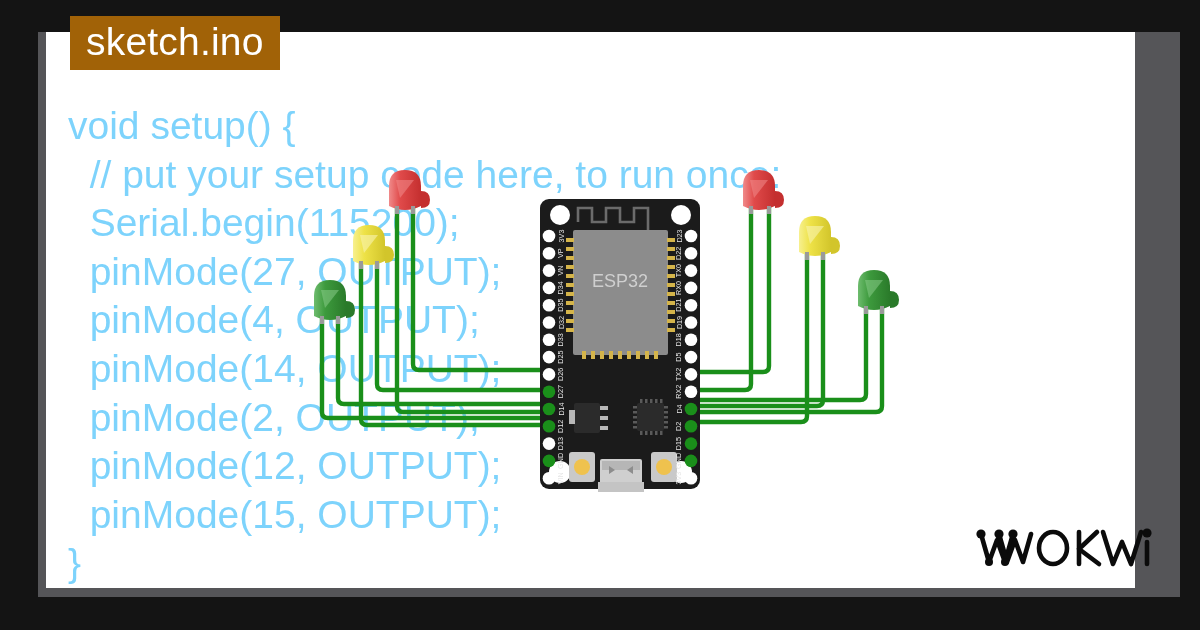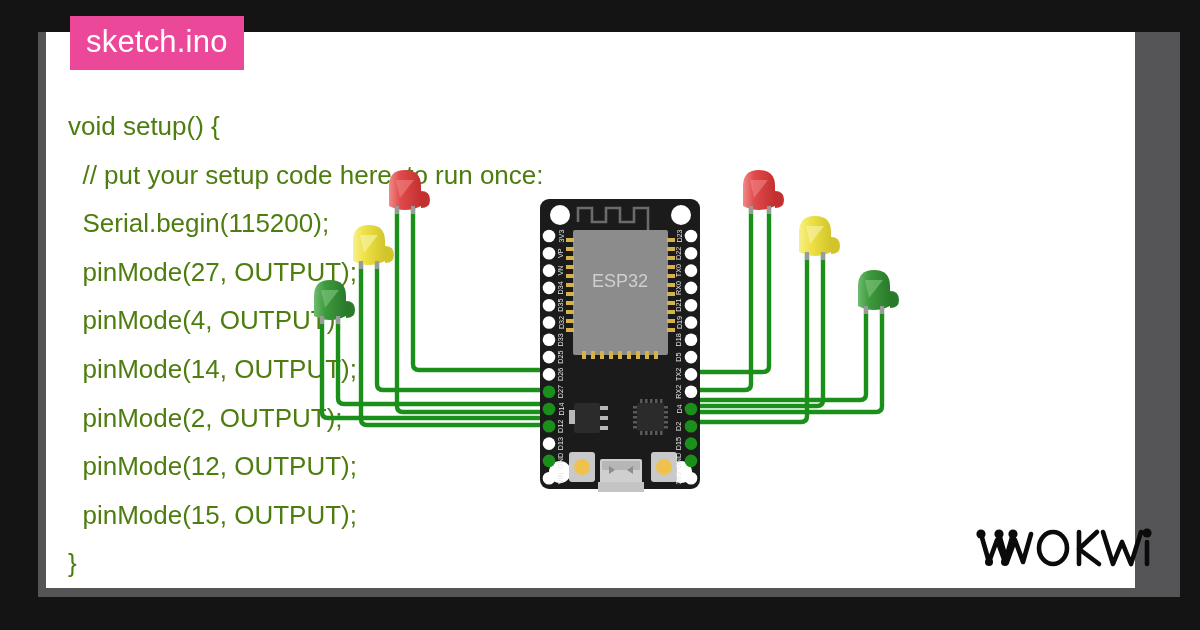--- a/index.html
+++ b/index.html
@@ -25,36 +25,36 @@
     width: 1089px; height: 556px;
     background: #ffffff;
     overflow: hidden;
   }
 
   
   .file-tab {
     position: absolute;
     left: 70px; top: 16px;
     padding: 7px 16px 9px 16px;
-    background: #ec4899;
+    background: #a16207;
     color: #ffffff;
-    font-size: 31px;
+    font-size: 39px;
     line-height: 38px;
     letter-spacing: 0.2px;
     white-space: nowrap;
     z-index: 30;
   }
 
   
   .code {
     position: absolute;
     left: 68px; top: 102px;
     z-index: 5;
-    color: #4d7c0f;
-    font-size: 26px;
+    color: #7dd3fc;
+    font-size: 39px;
     line-height: 48.6px;
     white-space: pre;
     font-family: "Liberation Sans", sans-serif;
   }
   .code .ln { display: block; }
 
   
   .circuit { position: absolute; left: 0; top: 0; width: 1200px; height: 630px; z-index: 12; pointer-events: none; }
 
   

